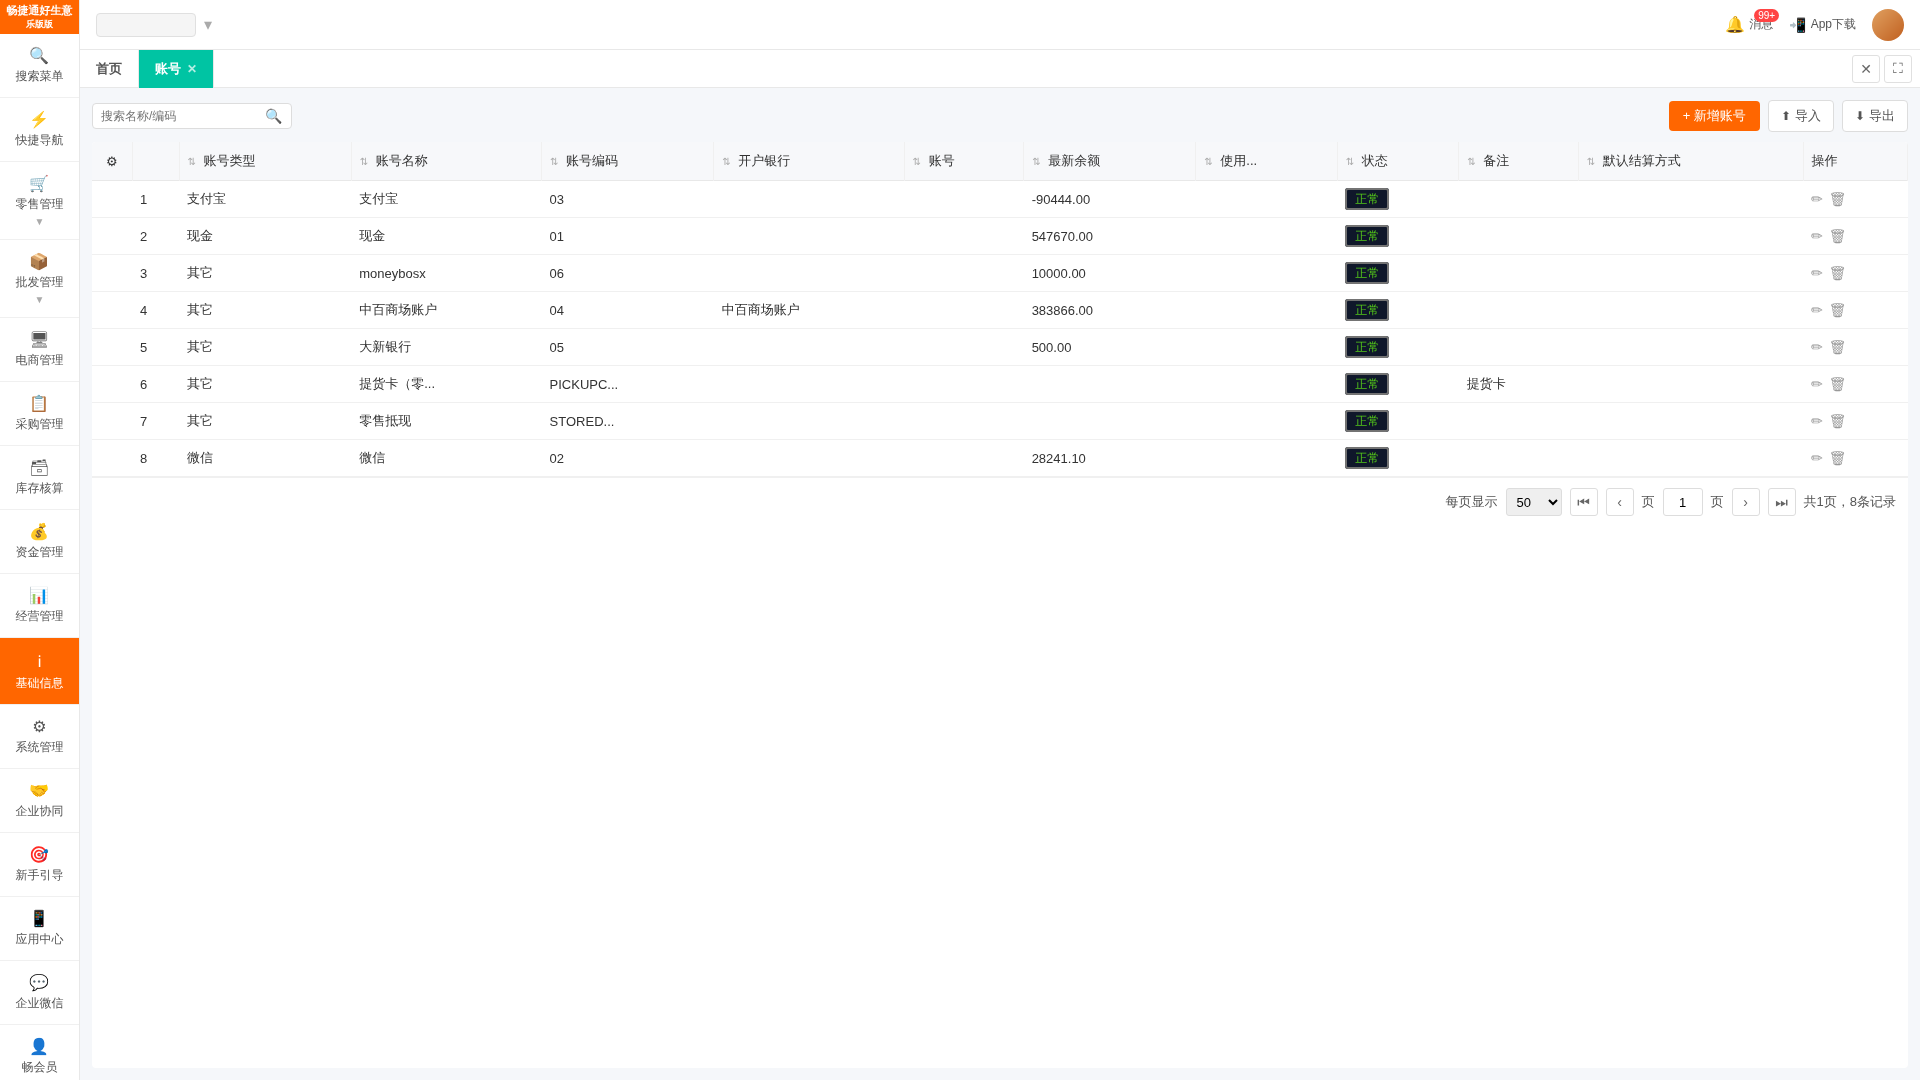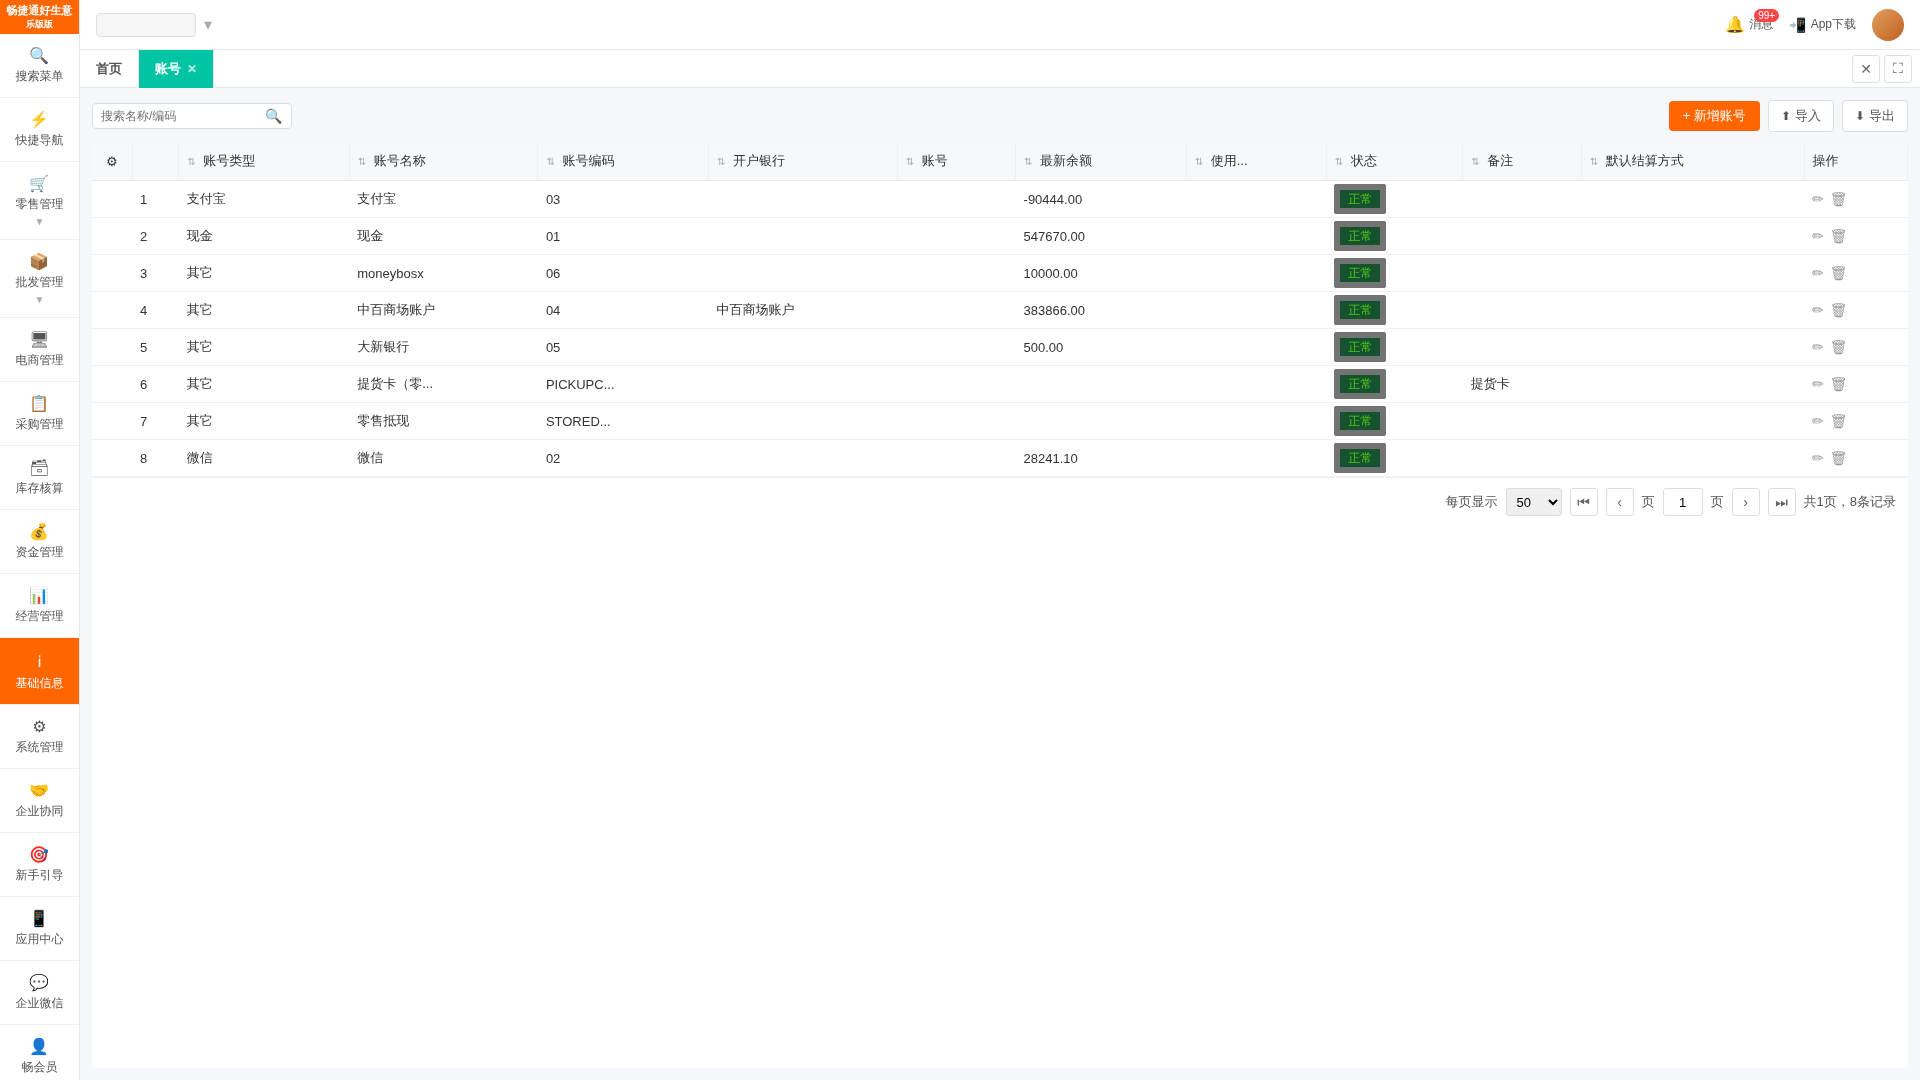--- a/index.html
+++ b/index.html
@@ -263,23 +263,23 @@
       border-bottom: 1px solid #f0f0f0;
     }
     tbody td {
       padding: 9px 8px;
       color: #333;
       font-size: 13px;
       white-space: nowrap;
     }
     tbody td:first-child { text-align: center; color: #666; }
     .status-badge {
-      background: #14532d;
+      background: #0f172a;
       color: #52c41a;
-      border: 6px solid #737373;
+      border: 2px solid #737373;
       border-radius: 3px;
       padding: 2px 8px;
       font-size: 12px;
     }
     .action-btns { display: flex; gap: 6px; }
     .action-btn { color: #999; cursor: pointer; font-size: 14px; }
 
     
     .pagination {
       display: flex;

